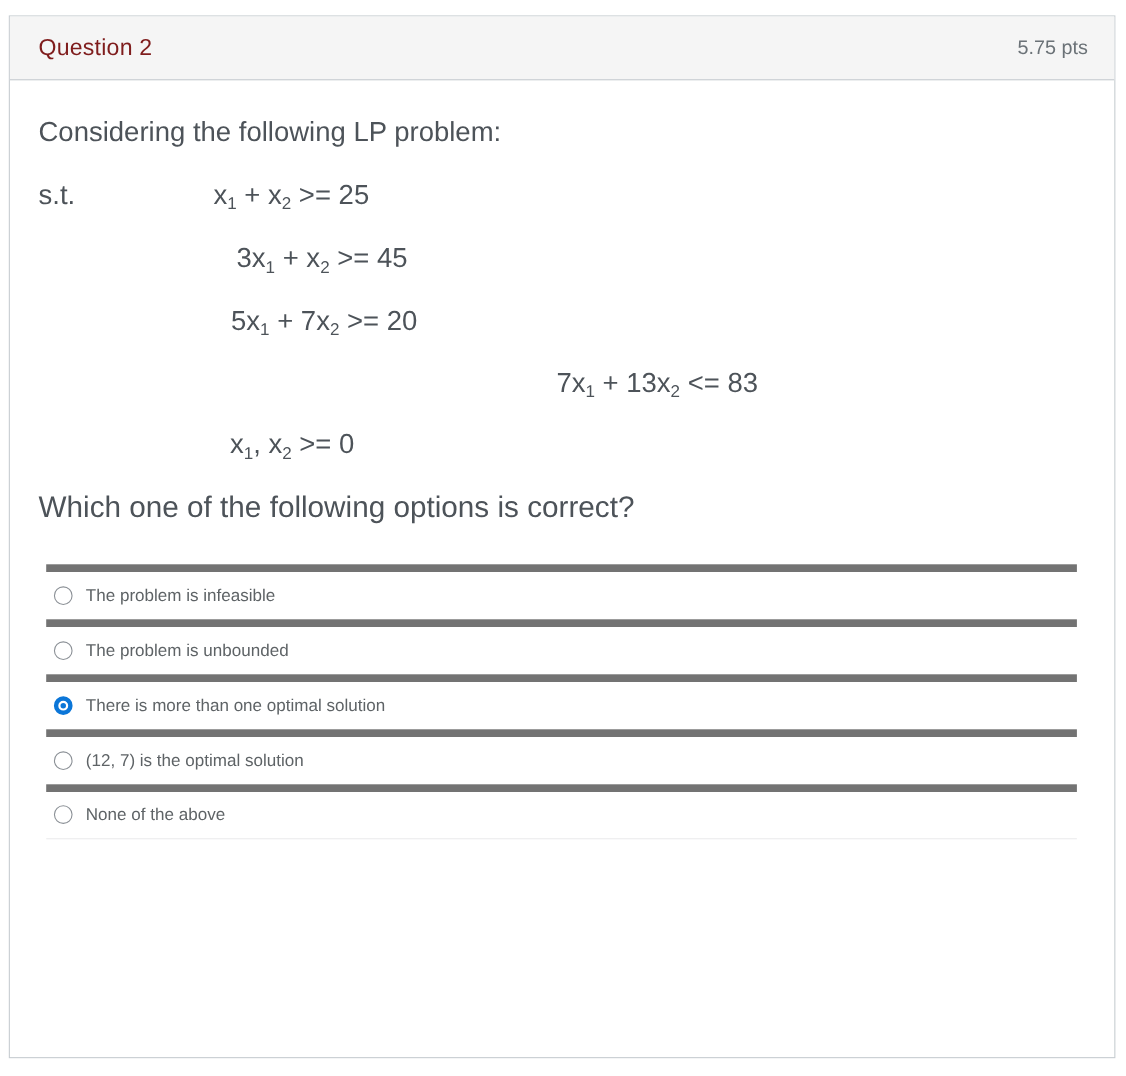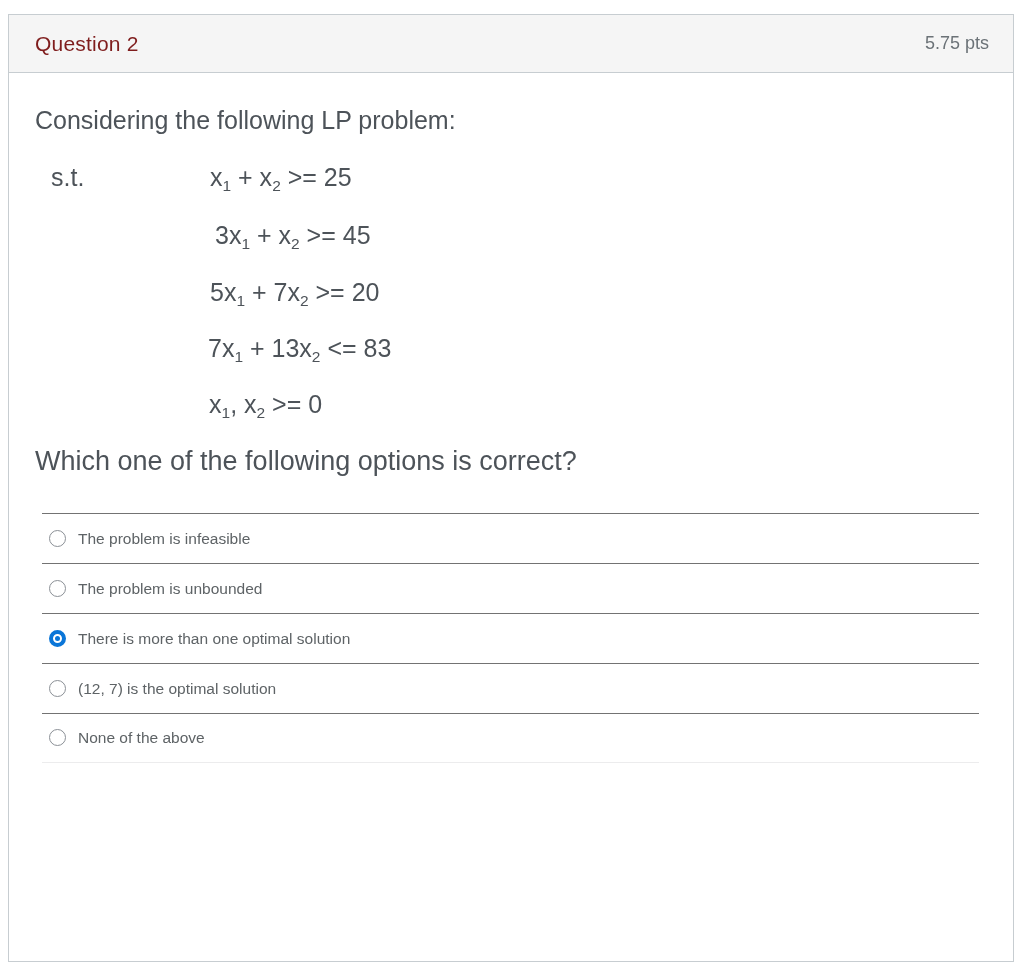--- a/index.html
+++ b/index.html
@@ -71,26 +71,26 @@
     white-space: pre;
   }
   .math-line sub {
     font-size: 0.62em;
     vertical-align: -0.32em;
     line-height: 0;
   }
   .indent-0  { padding-left: 0px; }
   .indent-2  { padding-left: 180px; }
   .indent-3  { padding-left: 175px; }
-  .indent-4  { padding-left: 173px; }
+  .indent-4  { padding-left: 173px; text-align: center; }
   .indent-5  { padding-left: 174px; }
 
   .st-row {
     display: flex;
-    margin: 0 0 30px 16px;
+    margin: 0 0 30px 0;
   }
   .st-label {
     font-size: 25px;
     color: #4d5359;
     width: 159px;
     flex: 0 0 159px;
   }
   .st-eq {
     font-size: 25px;
     color: #4d5359;
@@ -112,21 +112,21 @@
 
   .answers {
     margin-top: 36px;
     padding: 0 8px 0 7px;
   }
 
   .answer-row {
     display: flex;
     align-items: center;
     height: 50px;
-    border-top: 1px solid #737373;
+    border-top: 7px solid #737373;
     padding-left: 7px;
     box-sizing: border-box;
     text-align: right;
   }
   .answer-row:last-child {
     border-bottom: 1px solid #ececed;
   }
 
   .radio {
     width: 17px;

